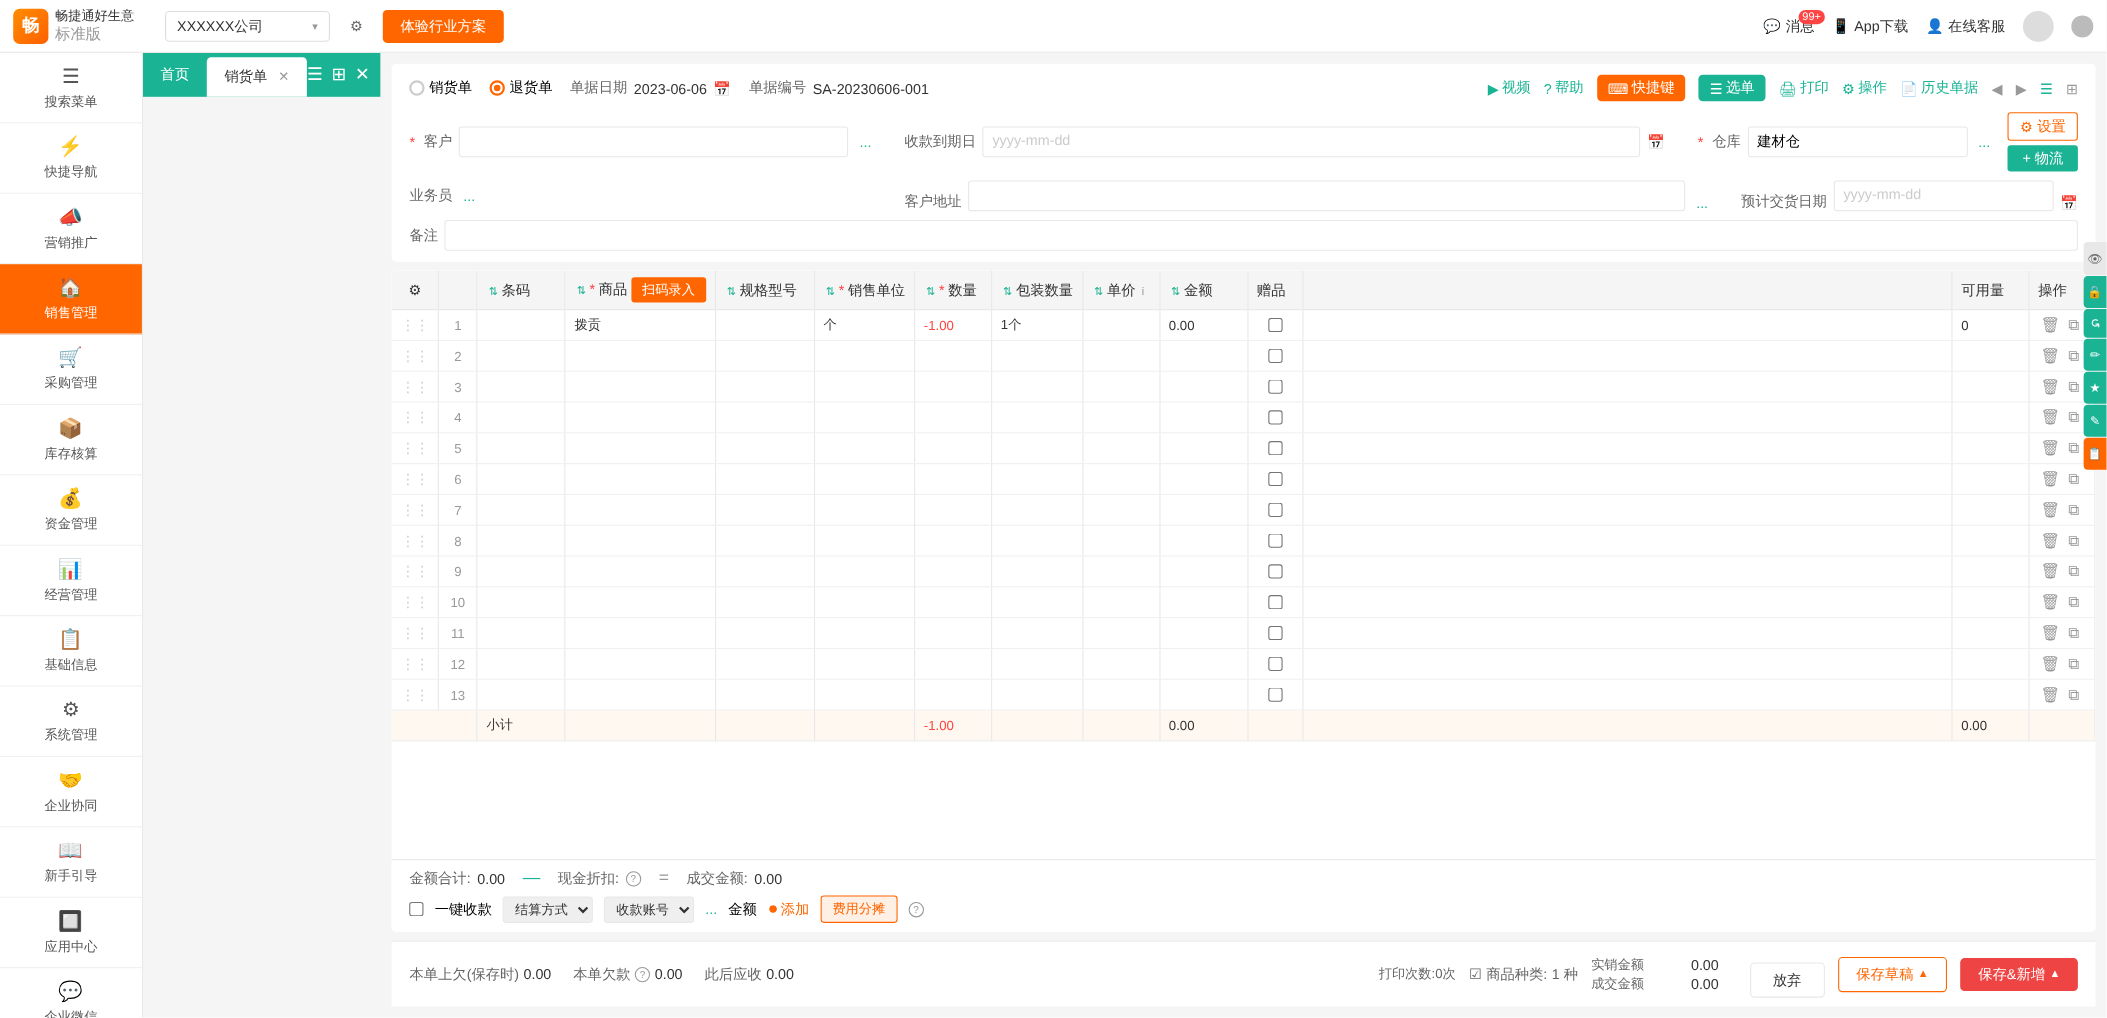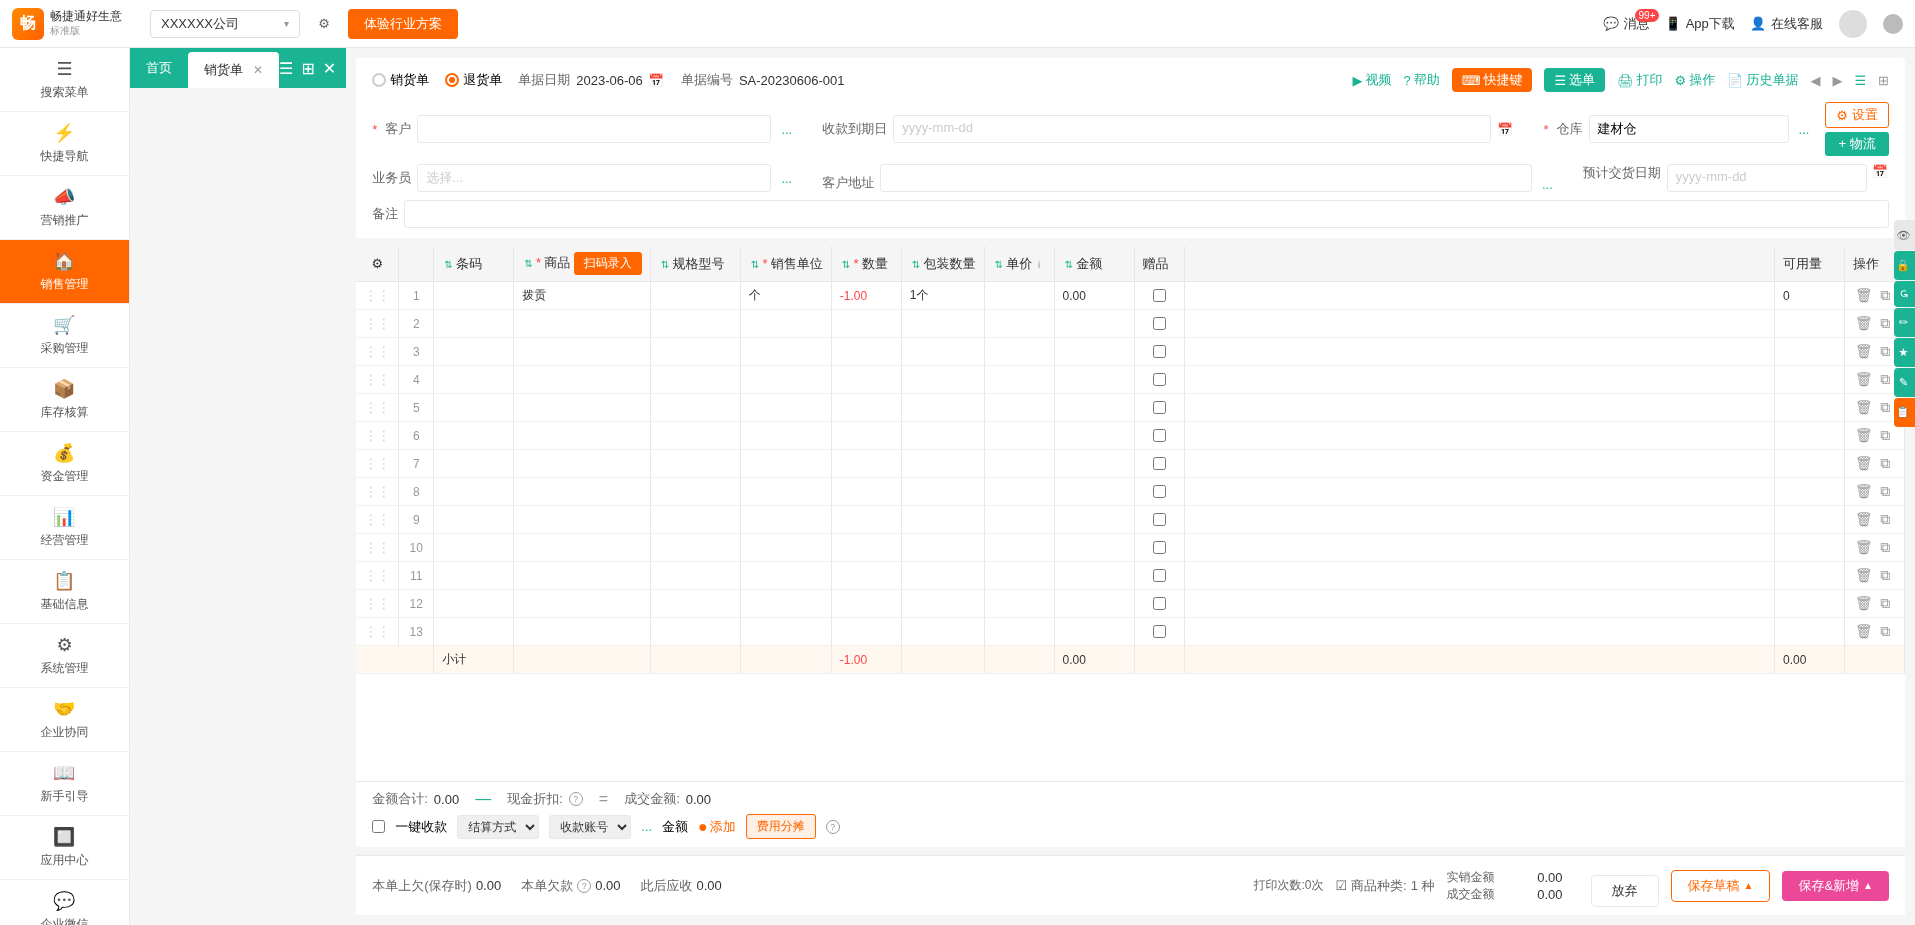--- a/index.html
+++ b/index.html
@@ -3,21 +3,21 @@
   <meta charset="utf-8">
   <style>
     * { box-sizing: border-box; margin: 0; padding: 0; font-family: 'Microsoft YaHei', Arial, sans-serif; font-size: 13px; }
     body { background: #f5f5f5; overflow: hidden; width: 1915px; height: 925px; display: flex; flex-direction: column; }
 
     
     .top-bar { background: #fff; height: 48px; display: flex; align-items: center; padding: 0 12px; border-bottom: 1px solid #e8e8e8; flex-shrink: 0; }
     .logo-area { display: flex; align-items: center; gap: 6px; width: 130px; flex-shrink: 0; }
     .logo-icon { width: 32px; height: 32px; background: linear-gradient(135deg, #ff8c00, #ff6000); border-radius: 6px; display: flex; align-items: center; justify-content: center; color: white; font-size: 16px; font-weight: bold; }
     .logo-text { font-size: 12px; color: #333; line-height: 1.3; }
-    .logo-badge { font-size: 10px; color: #999; }
+    .logo-badge { font-size: 14px; color: #999; }
     .company-selector { display: flex; align-items: center; gap: 6px; border: 1px solid #ddd; border-radius: 4px; padding: 4px 10px; cursor: pointer; min-width: 150px; margin-left: 8px; }
     .company-name { color: #333; flex: 1; }
     .company-arrow { color: #999; font-size: 10px; }
     .settings-icon-btn { width: 32px; height: 32px; display: flex; align-items: center; justify-content: center; cursor: pointer; color: #666; margin-left: 8px; }
     .trial-btn { background: #ff6600; color: white; border: none; border-radius: 4px; padding: 6px 16px; cursor: pointer; font-size: 13px; margin-left: 8px; }
     .top-right { margin-left: auto; display: flex; align-items: center; gap: 16px; }
     .top-right-item { display: flex; align-items: center; gap: 4px; cursor: pointer; color: #333; font-size: 13px; position: relative; }
     .badge { background: #ff4444; color: white; border-radius: 10px; font-size: 10px; padding: 1px 4px; position: absolute; top: -6px; right: -10px; }
     .avatar { width: 28px; height: 28px; border-radius: 50%; background: #ddd; }
 
@@ -96,21 +96,21 @@
     .footer-info { display: flex; gap: 20px; align-items: center; }
     .footer-item { color: #666; font-size: 12px; display: flex; align-items: center; gap: 4px; }
     .footer-item .val { color: #333; }
     .footer-right { margin-left: auto; display: flex; align-items: center; gap: 12px; }
     .footer-summary { text-align: right; margin-right: 16px; }
     .footer-summary-row { display: flex; align-items: center; justify-content: flex-end; gap: 8px; }
     .footer-summary-label { color: #666; font-size: 12px; }
     .footer-summary-value { color: #333; min-width: 60px; text-align: right; }
     .discard-btn { border: 1px solid #e8e8e8; background: white; color: #333; border-radius: 4px; padding: 6px 20px; cursor: pointer; font-size: 13px; margin-top: 11px; }
     .save-draft-btn { border: 1px solid #ff6600; background: white; color: #ff6600; border-radius: 4px; padding: 6px 16px; cursor: pointer; font-size: 13px; display: flex; align-items: center; gap: 4px; }
-    .save-new-btn { background: #ec4899; color: white; border: none; border-radius: 4px; padding: 6px 16px; cursor: pointer; font-size: 13px; display: flex; align-items: center; gap: 4px; justify-content: center; }
+    .save-new-btn { background: #ef4444; color: white; border: none; border-radius: 4px; padding: 6px 16px; cursor: pointer; font-size: 13px; display: flex; align-items: center; gap: 4px; justify-content: center; }
     .btn-arrow { font-size: 10px; }
     .product-type { display: flex; align-items: center; gap: 4px; color: #666; font-size: 12px; }
     .print-info { color: #666; font-size: 12px; }
 
     
     .float-right { position: fixed; right: 0; top: 220px; display: flex; flex-direction: column; gap: 1px; z-index: 100; }
     .float-btn { background: #1ab394; color: white; padding: 8px 4px; cursor: pointer; font-size: 11px; writing-mode: vertical-rl; text-orientation: mixed; border-radius: 4px 0 0 4px; white-space: nowrap; }
     .float-btn.orange { background: #ff6600; }
 
     .table-scroll { overflow-y: auto; flex: 1; overflow-x: auto; }
@@ -335,31 +335,28 @@
             </button>
             <button style="background:#1ab394; border:none; color:white; border-radius:3px; padding:3px 10px; cursor:pointer; font-size:12px;">
               <span>+ 物流</span>
             </button>
           </div>
         </div>
 
         <div style="display:flex; align-items:center; margin-bottom:8px;">
           <div style="display:flex; align-items:center; gap:6px; width:420px;">
             <span class="date-label">业务员</span>
-            <div style="flex:1; border:1px solid #e8e8e8; border-radius:3px; padding:4px 8px; min-height:28px; color:#ccc; min-width:200px;">
-              <span>选择...</span>
-            </div>
             <span class="field-dots">...</span>
           </div>
           <div style="display:flex; align-items:flex-end; gap:6px; flex:1; padding-left:30px;">
             <span class="date-label">客户地址</span>
             <div style="flex:1; border:1px solid #e8e8e8; border-radius:3px; padding:4px 8px; min-height:28px;"></div>
             <span class="field-dots">...</span>
           </div>
-          <div style="display:flex; align-items:flex-start; gap:6px; padding-left:30px;">
+          <div style="display:flex; align-items:flex-end; gap:6px; padding-left:30px;">
             <span class="date-label">预计交货日期</span>
             <div style="border:1px solid #e8e8e8; border-radius:3px; padding:4px 8px; min-height:28px; color:#ccc; min-width:200px;">
               <span>yyyy-mm-dd</span>
             </div>
             <span style="color:#1ab394; cursor:pointer;">📅</span>
           </div>
         </div>
 
         <div style="display:flex; align-items:center; gap:6px;">
           <span class="date-label">备注</span>

